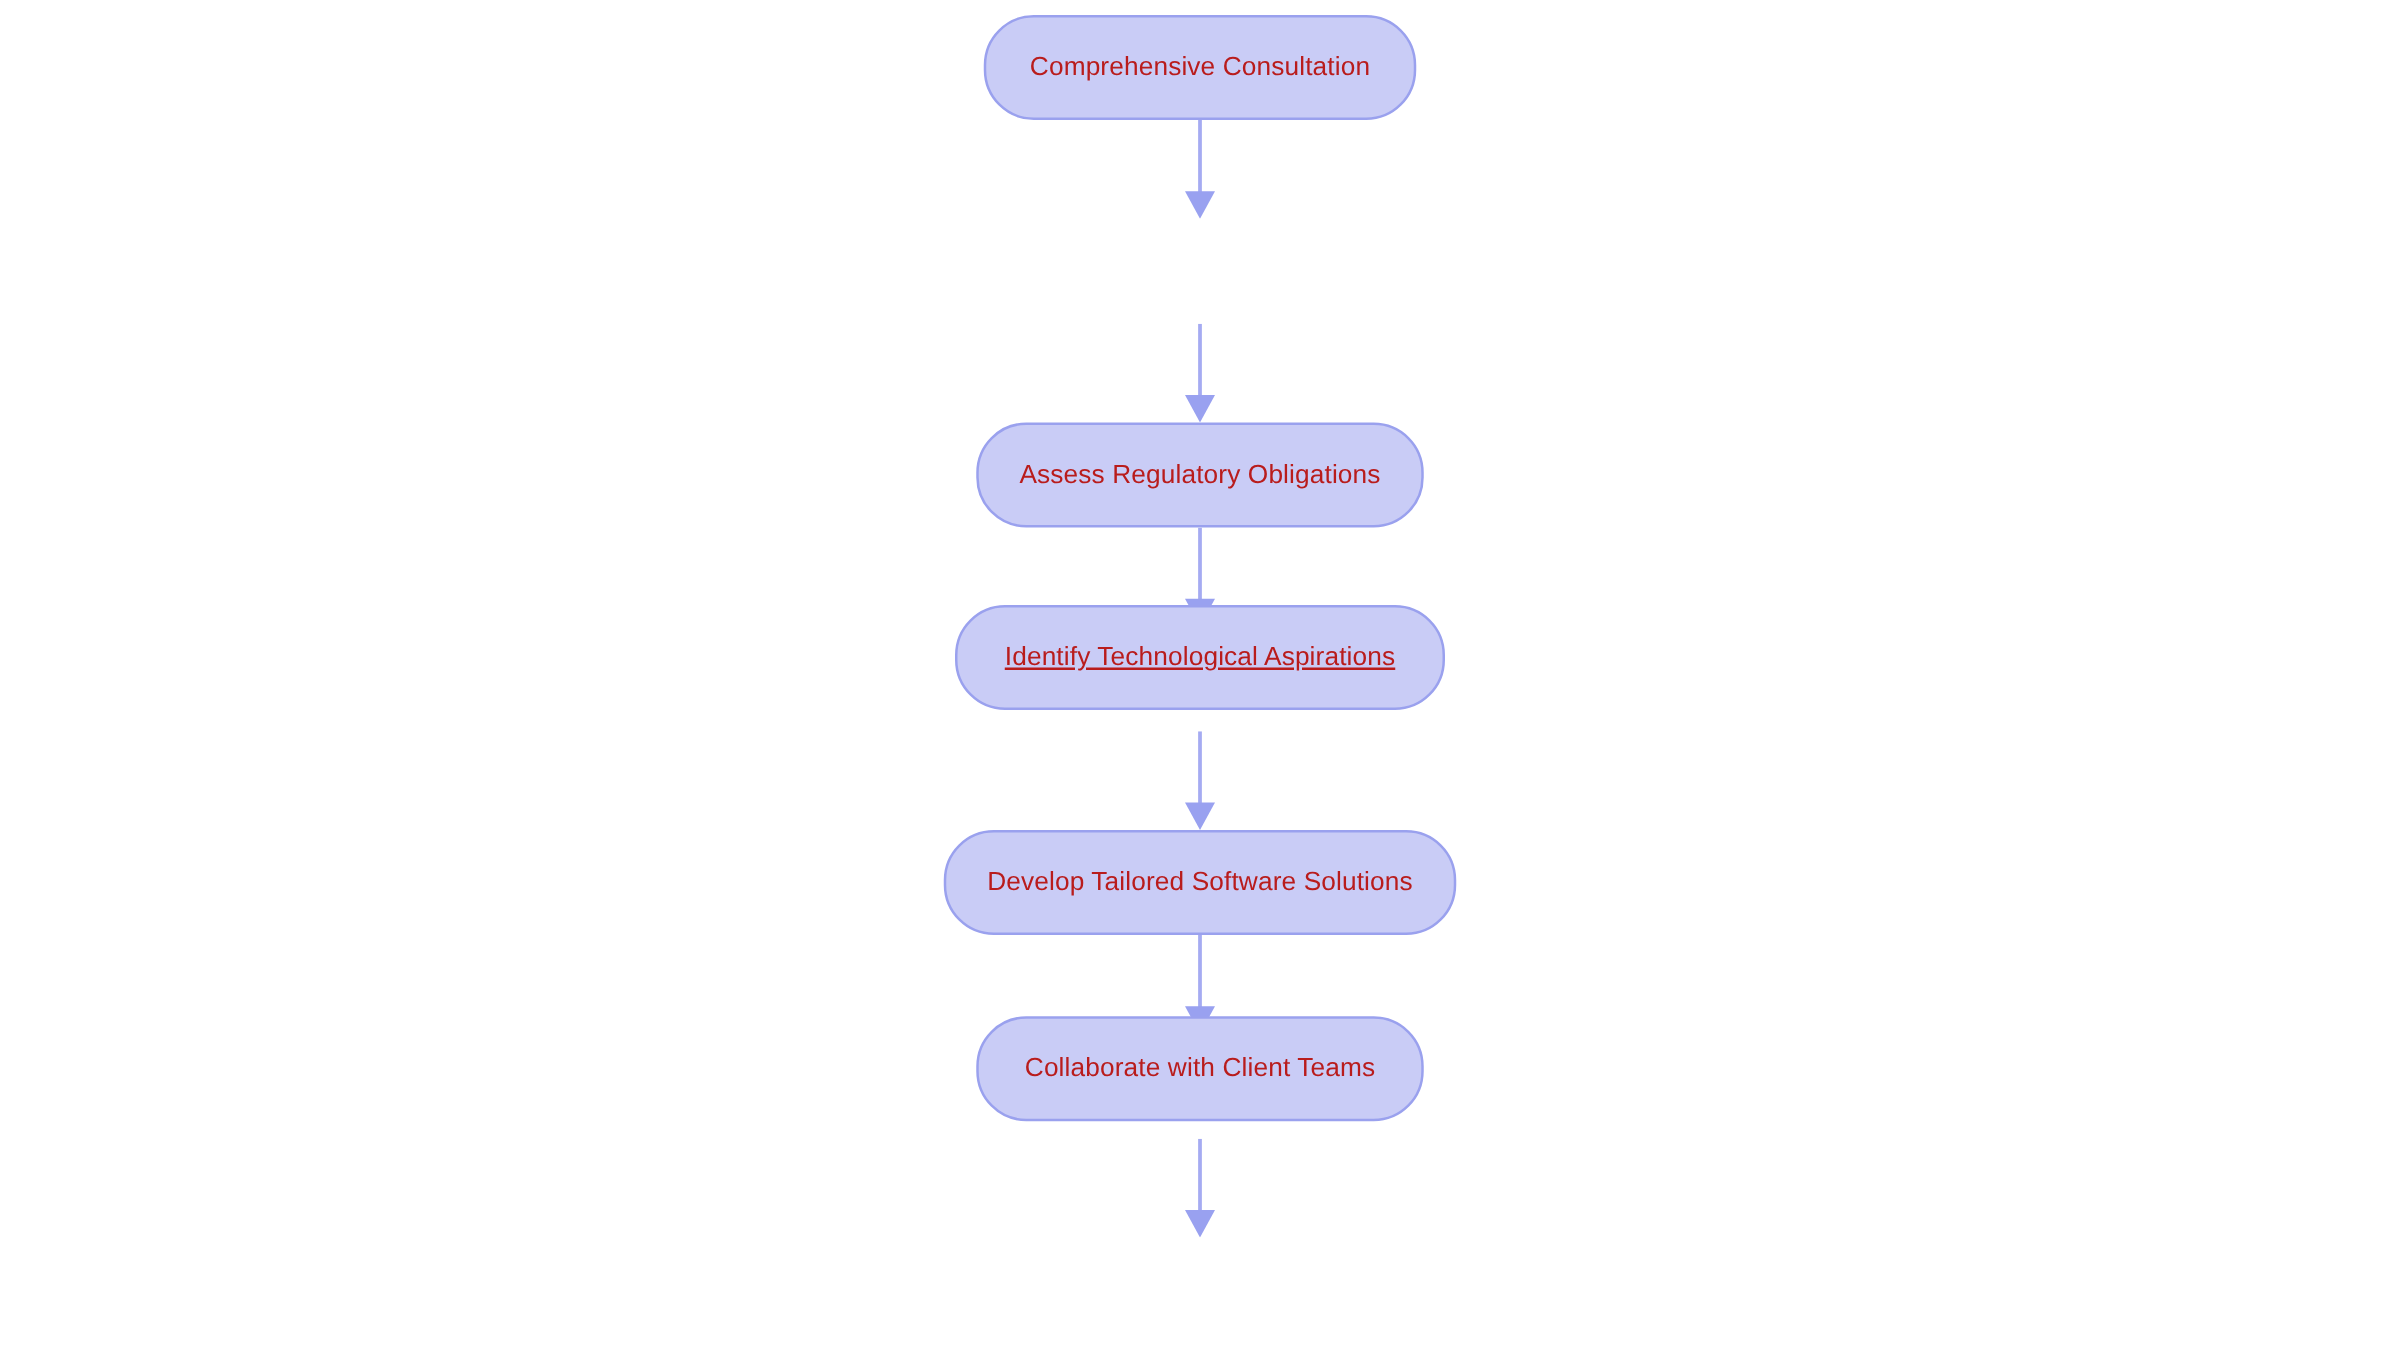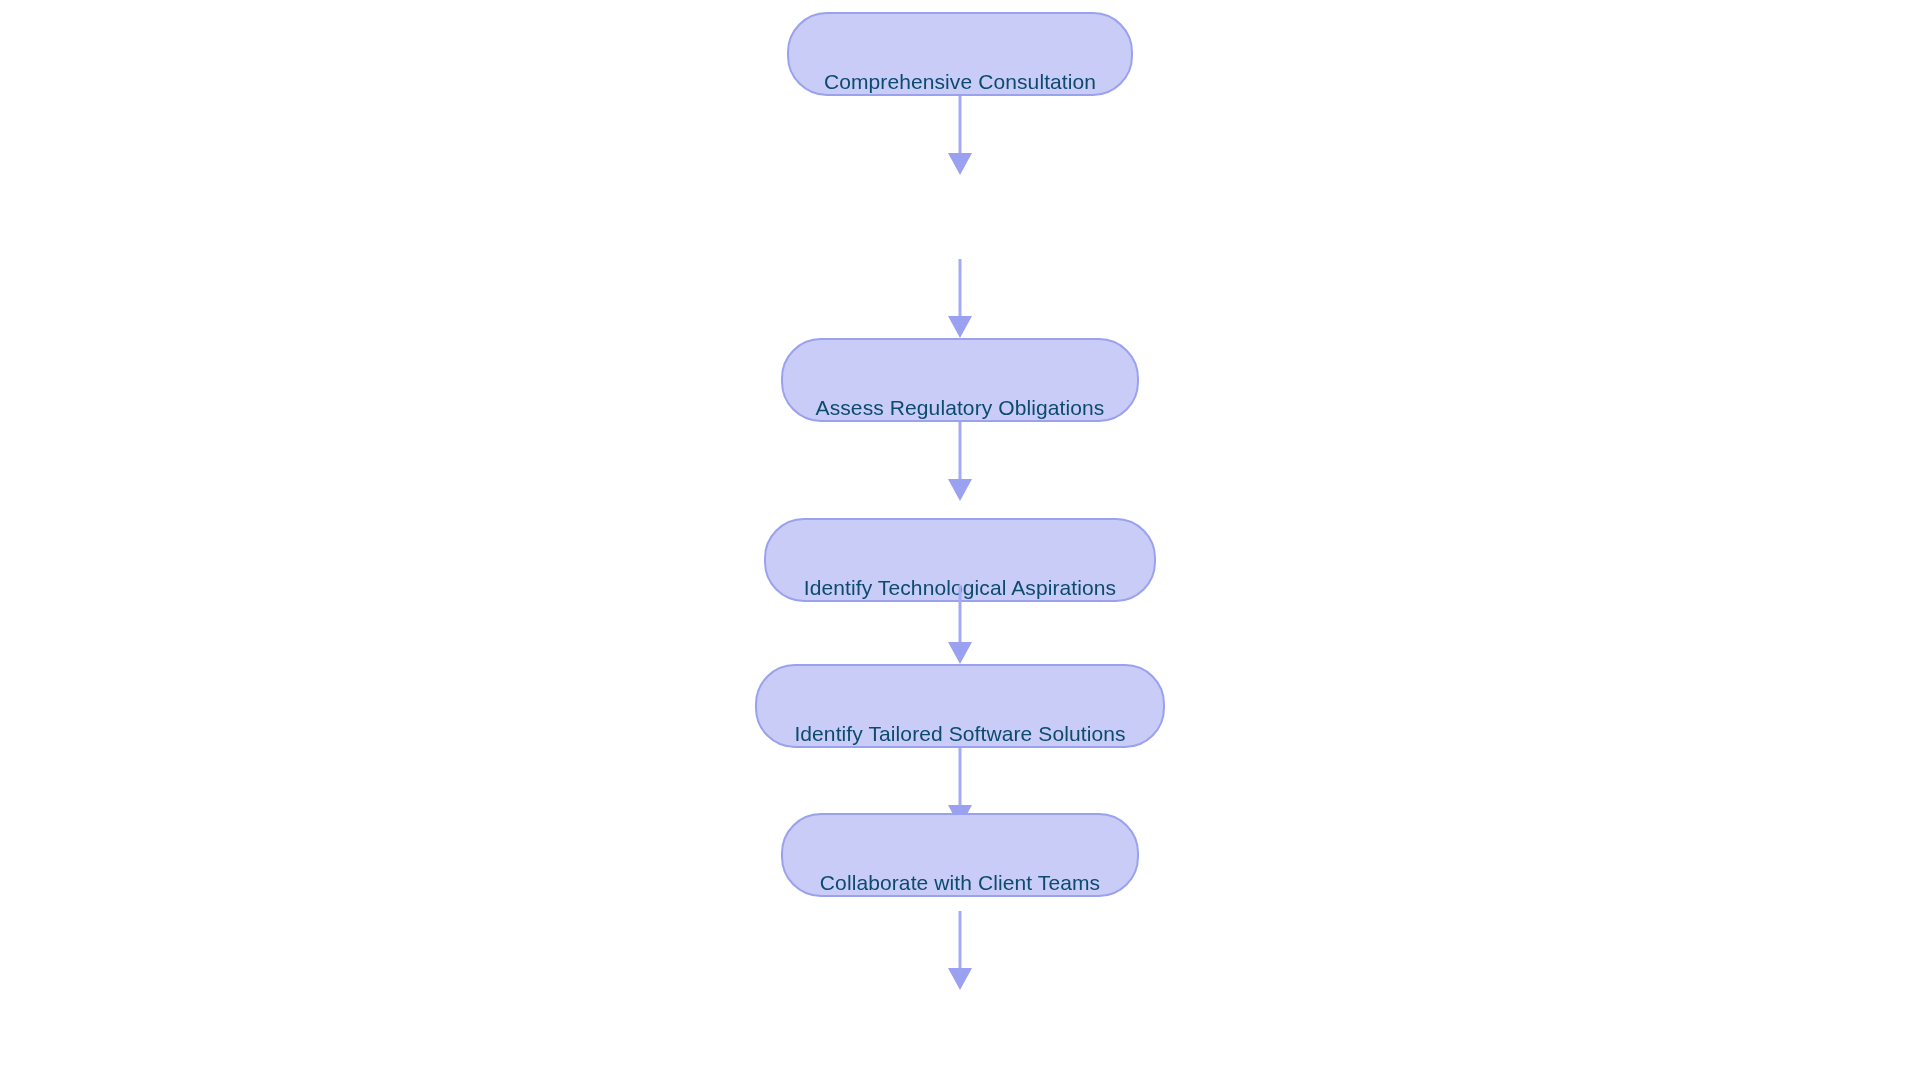--- a/index.html
+++ b/index.html
@@ -18,33 +18,33 @@
   .flow-node {
     position: absolute;
     left: 50%;
     transform: translateX(-50%);
     height: 84px;
     box-sizing: border-box;
     background: #c9ccf6;
     border: 2px solid #9aa1ee;
     border-radius: 40px;
     display: flex;
-    align-items: flex-end;
+    align-items: center;
     justify-content: center;
-    color: #0c4a6e;
+    color: #b91c1c;
     font-size: 21px;
     font-weight: 400;
     letter-spacing: 0.1px;
     white-space: nowrap;
     text-align: center;
   }
   .n1 { top: 12px;  width: 346px; }
   .n2 { top: 175px; width: 372px; }
   .n3 { top: 338px; width: 358px; }
-  .n4 { top: 518px; width: 392px; }
+  .n4 { top: 484px; width: 392px; text-decoration: underline; }
   .n5 { top: 664px; width: 410px; }
   .n6 { top: 813px; width: 358px; }
   .n7 { top: 990px; width: 540px; }
   .flow-arrow {
     position: absolute;
     left: 50%;
     transform: translateX(-50%);
     width: 26px;
     height: 79px;
   }
@@ -87,21 +87,21 @@
   <div class="flow-node n4">
     <span>Identify Technological Aspirations</span>
   </div>
 
   <svg class="flow-arrow a4" viewBox="0 0 26 79" xmlns="http://www.w3.org/2000/svg">
     <line x1="13" y1="0" x2="13" y2="59" stroke-width="3" stroke="#a5abf2"></line>
     <polygon points="1,57 25,57 13,79" fill="#99a1f0"></polygon>
   </svg>
 
   <div class="flow-node n5">
-    <span>Identify Tailored Software Solutions</span>
+    <span>Develop Tailored Software Solutions</span>
   </div>
 
   <svg class="flow-arrow a5" viewBox="0 0 26 79" xmlns="http://www.w3.org/2000/svg">
     <line x1="13" y1="0" x2="13" y2="59" stroke-width="3" stroke="#a5abf2"></line>
     <polygon points="1,57 25,57 13,79" fill="#99a1f0"></polygon>
   </svg>
 
   <div class="flow-node n6">
     <span>Collaborate with Client Teams</span>
   </div>

